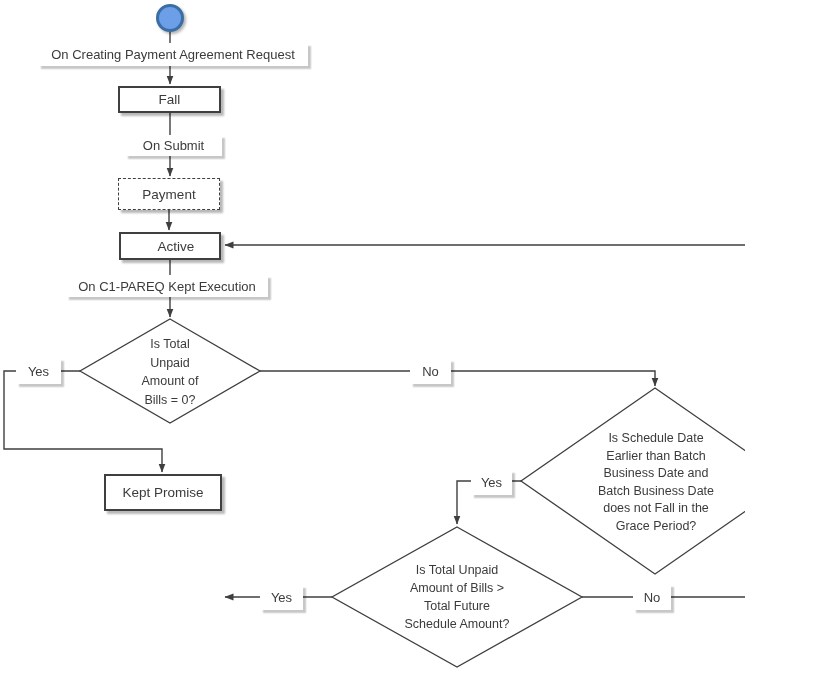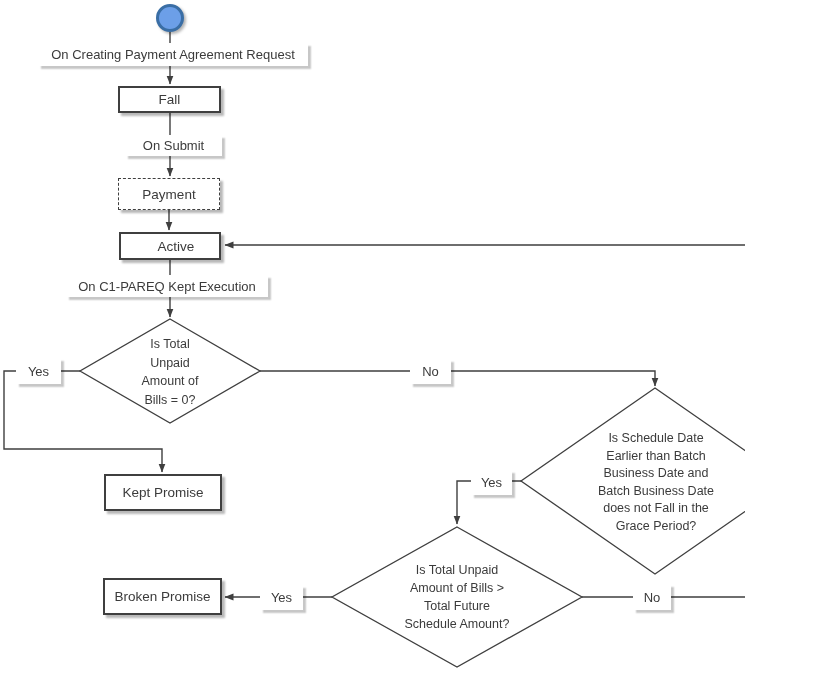--- a/index.html
+++ b/index.html
@@ -89,21 +89,20 @@
   <div class="start-node" style="left:156px; top:4px;"></div>
 
   <div class="lbl" style="left:38px; top:43px; width:270px; height:23px;">On Creating Payment Agreement Request</div>
   <div class="lbl" style="left:125px; top:135px; width:97px; height:21px;">On Submit</div>
   <div class="lbl" style="left:66px; top:275px; width:202px; height:22px;">On C1-PAREQ Kept Execution</div>
 
   <div class="state" style="left:118px; top:86px; width:103px; height:27px;">Fall</div>
   <div class="state dashed" style="left:118px; top:178px; width:102px; height:32px;">Payment</div>
   <div class="state" style="left:119px; top:232px; width:102px; height:28px;padding-left:12px;">Active</div>
   <div class="state" style="left:104px; top:474px; width:118px; height:37px;">Kept Promise</div>
-  <div class="state" style="left:103px; top:578px; width:119px; height:37px;">Broken Promise</div>
 
   <div class="dtext" style="left:170px; top:372px; width:120px; line-height:18.5px;">Is Total
 Unpaid
 Amount of
 Bills = 0?</div>
   <div class="dtext" style="left:457px; top:597px; width:170px; line-height:18px;">Is Total Unpaid
 Amount of Bills &gt;
 Total Future
 Schedule Amount?</div>
   <div class="dtext" style="left:656px; top:482px; width:178px; line-height:17.5px;">Is Schedule Date

